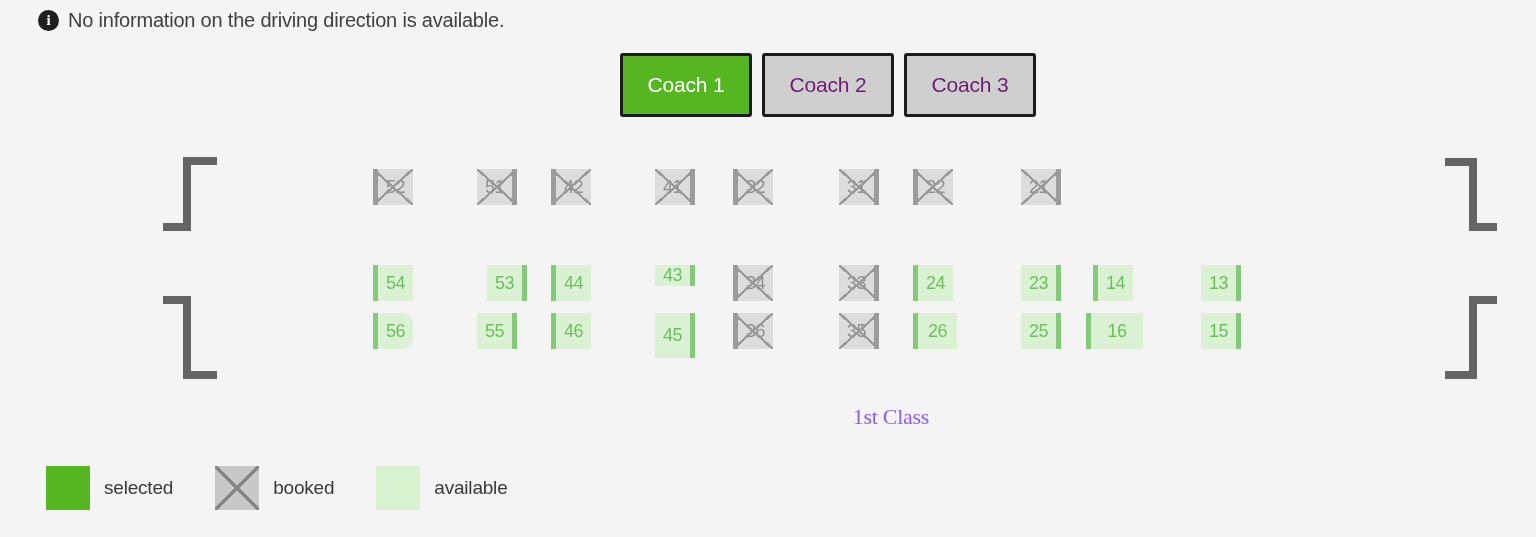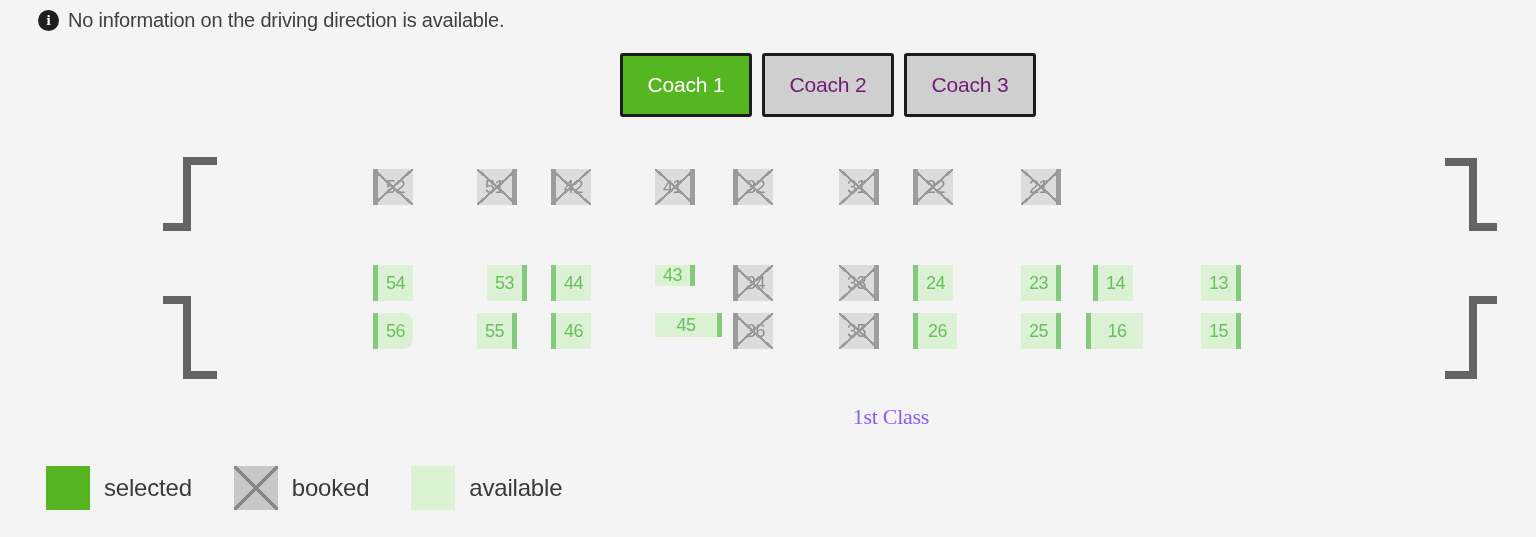--- a/index.html
+++ b/index.html
@@ -66,21 +66,21 @@
   .swatch { width:44px; height:44px; position:relative; flex:0 0 auto; }
   .swatch.selected  { background:#56b621; }
   .swatch.available { background:#d9f2d0; }
   .swatch.booked    { background:#c8c8c8; }
   .swatch.booked::after {
     content:""; position:absolute; inset:0;
     background:
       linear-gradient(to top right,    transparent calc(50% - 1.6px), #878787 calc(50% - 1.6px), #878787 calc(50% + 1.6px), transparent calc(50% + 1.6px)),
       linear-gradient(to bottom right, transparent calc(50% - 1.6px), #878787 calc(50% - 1.6px), #878787 calc(50% + 1.6px), transparent calc(50% + 1.6px));
   }
-  .legend-label { font-size:24px; color:#3a3a3a; letter-spacing:-0.2px; }
+  .legend-label { font-size:19px; color:#3a3a3a; letter-spacing:-0.2px; }
 </style>
 </head>
 <body>
 
 <div class="screen">
 
   <div class="info-banner">
     <span class="info-icon">i</span>
     <span class="info-text">No information on the driving direction is available.</span>
   </div>
@@ -176,21 +176,21 @@
         <span class="num">56</span>
       </div>
       <div class="seat available back-right" style="left: 477px; top: 313px; width: 40px; height: 36px;">
         <span class="bar"></span>
         <span class="num">55</span>
       </div>
       <div class="seat available back-left" style="left: 551px; top: 313px; width: 40px; height: 36px;">
         <span class="bar"></span>
         <span class="num">46</span>
       </div>
-      <div class="seat available back-right" style="left: 655px; top: 313px; width: 40px; height: 24px; padding-left: 27px;">
+      <div class="seat available back-right" style="left: 655px; top: 313px; width: 40px; height: 45px;">
         <span class="bar"></span>
         <span class="num">45</span>
       </div>
       <div class="seat booked back-left" style="left: 733px; top: 313px; width: 40px; height: 36px;">
         <span class="bar"></span>
         <span class="num">36</span>
       </div>
       <div class="seat booked back-right" style="left: 839px; top: 313px; width: 40px; height: 36px;">
         <span class="bar"></span>
         <span class="num">35</span>

